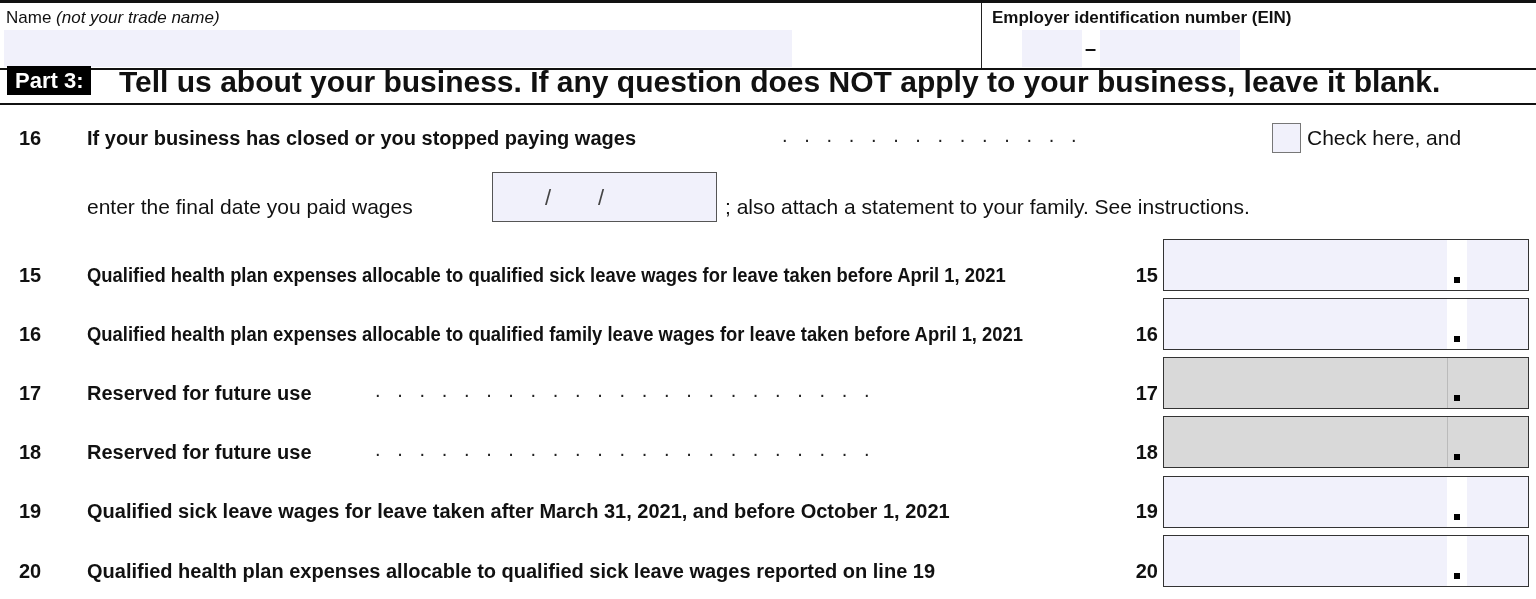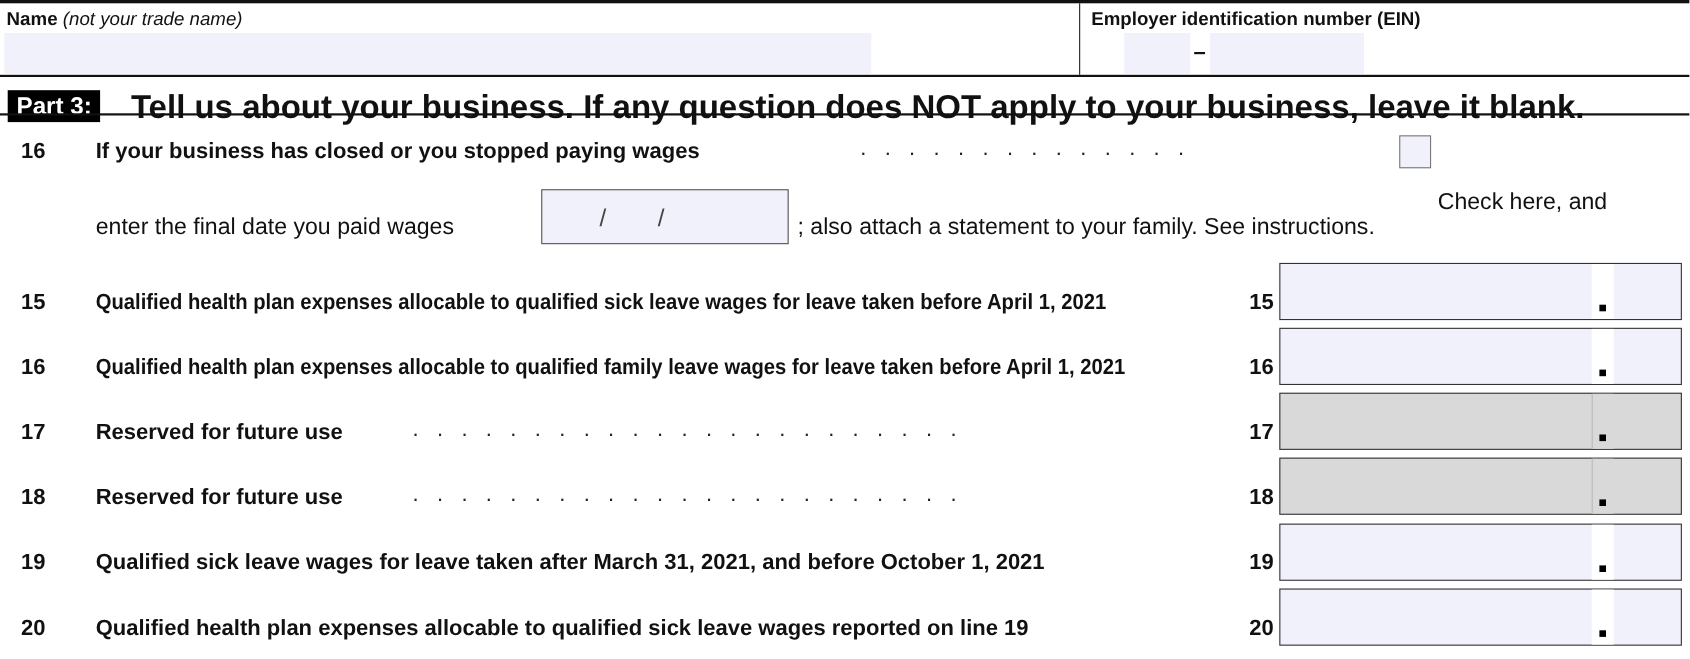--- a/index.html
+++ b/index.html
@@ -3,44 +3,44 @@
 <meta charset="utf-8">
 <style>
   * { box-sizing: border-box; margin: 0; padding: 0; }
   html, body { width: 1536px; height: 599px; background: #ffffff; overflow: hidden; }
   body { position: relative; font-family: "Liberation Sans", sans-serif; color: #111; }
 
   .top-rule { position: absolute; left: 0; top: 0; width: 1536px; height: 3px; background: #111; }
 
   .name-cell { position: absolute; left: 0; top: 3px; width: 981px; height: 65px; }
   .name-label { position: absolute; left: 6px; top: 5px; font-size: 17px; }
-  .name-label b { font-weight: 700; }
+  .name-label b { font-weight: 400; }
   .name-label i { }
   .name-input { position: absolute; left: 4px; top: 27px; width: 788px; height: 37px; background: #f1f1fb; border: none; }
 
   .ein-cell { position: absolute; left: 981px; top: 3px; width: 555px; height: 65px; border-left: 1.5px solid #222; }
   .ein-label { position: absolute; left: 10px; top: 5px; font-size: 17px; font-weight: 700; }
   .ein-a { position: absolute; left: 40px; top: 27px; width: 60px; height: 37px; background: #f1f1fb; border: none; }
   .ein-dash { position: absolute; left: 103px; top: 34px; font-size: 20px; font-weight: 700; }
   .ein-b { position: absolute; left: 118px; top: 27px; width: 140px; height: 37px; background: #f1f1fb; border: none; }
 
   .part-rule { position: absolute; left: 0; top: 68px; width: 1536px; height: 2px; background: #111; }
-  .part-bar { position: absolute; left: 0; top: 80px; width: 1536px; height: 33px; }
+  .part-bar { position: absolute; left: 0; top: 64px; width: 1536px; height: 33px; }
   .part-label { position: absolute; left: 7px; top: 2px; height: 29px; padding: 0 8px; background: #000; color: #fff; font-size: 22px; font-weight: 700; line-height: 29px; }
   .part-title { position: absolute; left: 119px; top: 3px; font-size: 30px; font-weight: 700; line-height: 29px; }
   .part-bottom { position: absolute; left: 0; top: 103px; width: 1536px; height: 2px; background: #111; }
 
   .num { position: absolute; left: 19px; font-size: 20px; font-weight: 700; }
   .txt { position: absolute; left: 87px; font-size: 20px; font-weight: 700; white-space: nowrap; }
   .txt.cond { transform: scaleX(0.92); transform-origin: left center; }
   .txt.normal { font-weight: 400; }
   .dots { position: absolute; font-size: 20px; letter-spacing: 0; white-space: pre; color: #222; }
 
   .chk { position: absolute; left: 1272px; top: 123px; width: 29px; height: 30px; background: #f1f1fb; border: 1.5px solid #777; }
-  .chk-label { position: absolute; left: 1307px; top: 126px; font-size: 21px; margin-top: 46px; }
+  .chk-label { position: absolute; left: 1307px; top: 126px; font-size: 21px; }
 
   .date-box { position: absolute; left: 492px; top: 172px; width: 225px; height: 50px; background: #f1f1fb; border: 1.5px solid #555; }
   .date-sep { position: absolute; top: 12px; font-size: 22px; color: #444; }
   .date-tail { position: absolute; left: 725px; top: 195px; font-size: 21px; }
 
   .line-num-right { position: absolute; left: 1130px; font-size: 20px; font-weight: 700; width: 28px; text-align: right; }
   .amt { position: absolute; left: 1163px; width: 366px; height: 52px; border: 1.5px solid #333; background: #f1f1fb; }
   .amt.gray { background: #d9d9d9; }
   .amt .cents-gap { position: absolute; left: 283px; top: 0; width: 20px; height: 100%; background: #ffffff; }
   .amt.gray .cents-gap { background: #d9d9d9; border-left: 1px solid #bbb; }

